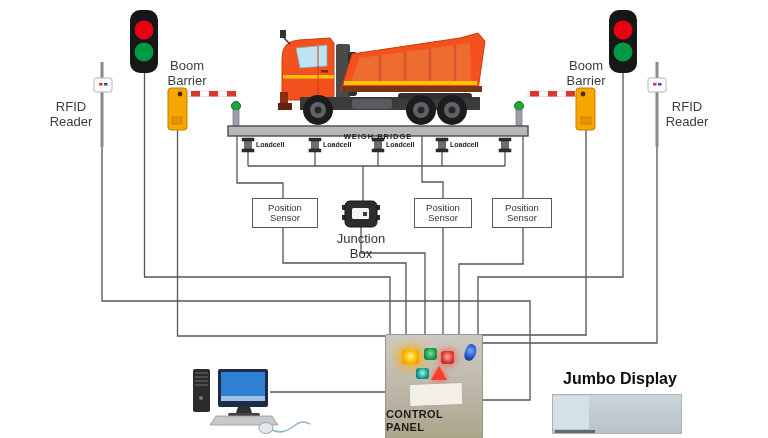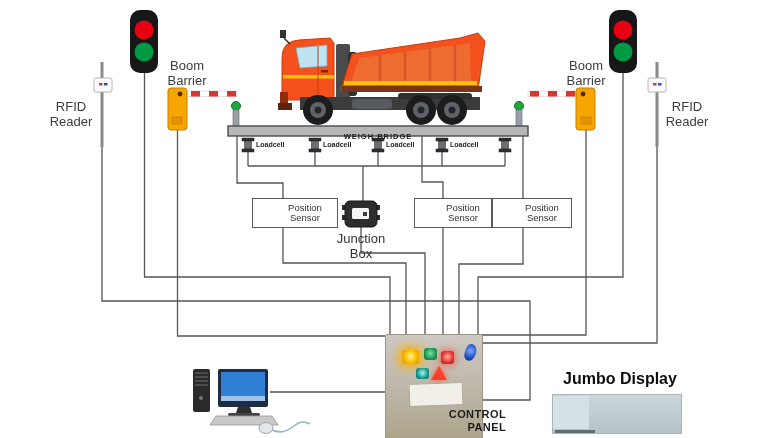--- a/index.html
+++ b/index.html
@@ -2,21 +2,21 @@
 <html><head>
 <meta charset="utf-8">
 <style>
   html,body{margin:0;padding:0;}
   #stage{position:relative;width:768px;height:438px;background:#ffffff;overflow:hidden;
          font-family:"Liberation Sans",sans-serif;}
   .lbl{position:absolute;color:#3c3c3c;text-align:center;white-space:pre-line;line-height:1.12;}
   .lbl-sm{font-size:13px;}
   .box{position:absolute;background:#fff;border:1.4px solid #5a5a5a;color:#333;
        display:flex;align-items:center;justify-content:center;text-align:center;
-       font-size:9.5px;line-height:1.1;white-space:pre-line;padding-left:20px;}
+       font-size:9.5px;line-height:1.1;white-space:pre-line;}
   #weighbridge-label{font-size:7.5px;font-weight:bold;letter-spacing:1px;color:#1d1d1d;}
   .loadcell-lbl{font-size:7px;font-weight:bold;color:#1d1d1d;text-align:left;}
   #junction-label{font-size:13px;color:#333;}
   
   #control-panel{position:absolute;left:385px;top:334px;width:96px;height:104px;
     background:linear-gradient(180deg,#cdc9c2 0%,#bdb6a8 55%,#aca489 100%);
     border:1px solid #9a948a;border-radius:2px;}
   .led{position:absolute;border-radius:3px;}
   #led-amber{left:16px;top:15px;width:17px;height:14px;
     background:radial-gradient(circle at 50% 45%,#fff3b0 0%,#ffc400 45%,#d98e00 100%);
@@ -29,21 +29,21 @@
   #led-teal{left:30px;top:33px;width:13px;height:11px;
     background:radial-gradient(circle at 50% 45%,#b2f0e6 0%,#0f9b8e 60%,#086058 100%);}
   #led-triangle{left:45px;top:31px;width:0;height:0;border-left:8px solid transparent;
     border-right:8px solid transparent;border-bottom:14px solid #ff3d2e;
     filter:drop-shadow(0 0 3px rgba(255,80,40,.9));border-radius:0;}
   #lamp-blue{left:79px;top:9px;width:11px;height:17px;border-radius:45% 55% 55% 45%;
     background:radial-gradient(circle at 45% 40%,#7fa8ff 0%,#1e4fc2 60%,#102a66 100%);
     transform:rotate(18deg);}
   #panel-sticker{position:absolute;left:24px;top:49px;width:52px;height:21px;
     background:rgba(245,244,238,.92);transform:rotate(-2deg);box-shadow:0 0 2px rgba(0,0,0,.15);}
-  #control-panel-label{position:absolute;left:0;top:73px;width:120px;text-align:right;
+  #control-panel-label{position:absolute;left:0;top:73px;width:120px;text-align:left;
     font-size:11px;font-weight:bold;color:#1c1c1c;letter-spacing:.4px;line-height:1.15;
     white-space:pre-line;}
   
   #jumbo-title{left:552px;top:370px;width:136px;font-size:16px;font-weight:bold;color:#0d0d0d;}
   #jumbo-unit{position:absolute;left:552px;top:394px;width:128px;height:38px;
     background:linear-gradient(180deg,#ccd6da,#b6c2c7);border:1px solid #aab4b8;}
   #jumbo-left-patch{position:absolute;left:0;top:1px;width:36px;height:33px;background:#d4e2e8;}
   #jumbo-screen{position:absolute;left:36px;top:5px;width:86px;height:27px;background:#170b03;
     border-radius:2px;display:flex;align-items:center;justify-content:center;}
   #jumbo-value{font-family:"DejaVu Sans Mono",monospace;font-style:italic;font-weight:bold;

